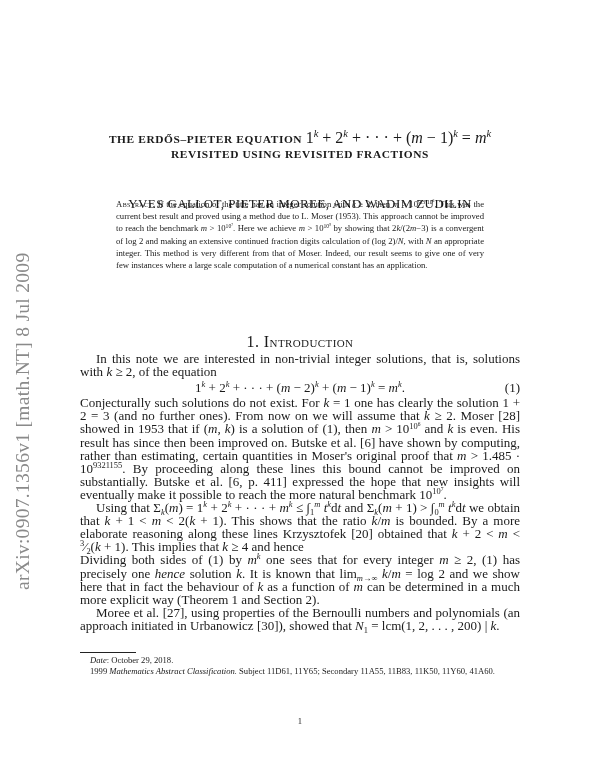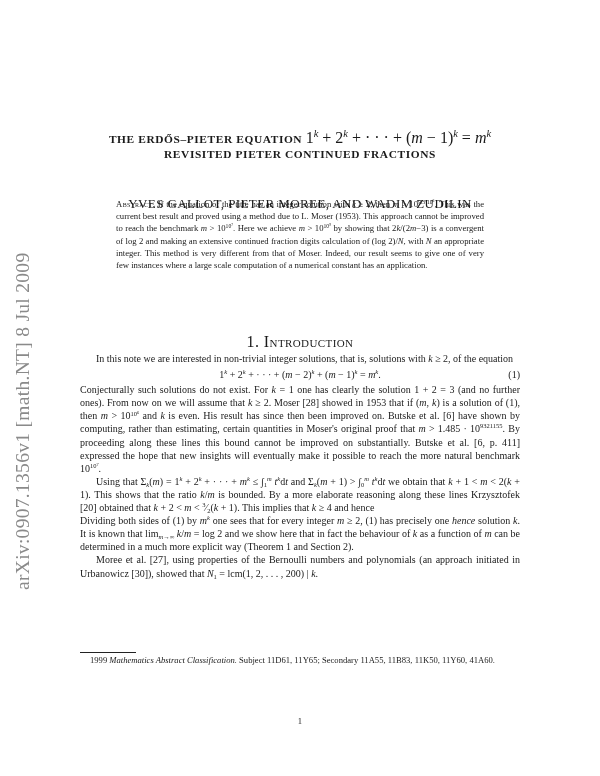--- a/index.html
+++ b/index.html
@@ -16,21 +16,21 @@
     .authors { position: absolute; left: 80px; width: 440px; top: 196px; text-align: center;
                font-family: "Liberation Serif", serif; font-size: 13px; letter-spacing: 0.4px; }
     .abstract { position: absolute; left: 116px; width: 368px; top: 198px;
                 font-family: "Liberation Serif", serif; font-size: 8.7px; line-height: 12.2px;
                 text-align: justify; }
     .abstract .label { font-variant: small-caps; letter-spacing: 0.4px; }
     .section-title { position: absolute; left: 80px; width: 440px; top: 333px; text-align: center;
                      font-family: "Liberation Serif", serif; font-size: 16px; font-variant: small-caps;
                      letter-spacing: 0.4px; }
     .body { position: absolute; left: 80px; width: 440px; top: 352px;
-            font-family: "Liberation Serif", serif; font-size: 10px; line-height: 13.1px;
+            font-family: "Liberation Serif", serif; font-size: 13px; line-height: 13.1px;
             text-align: justify; }
     .body p { margin: 0; text-indent: 0; }
     .body p.ind { text-indent: 16px; }
     .eq { position: relative; text-align: center; margin: 3px 0 2px 0; }
     .eq .num { position: absolute; right: 0; top: 0; }
     i, .m { font-style: italic; }
     sup { font-size: 65%; line-height: 0; vertical-align: 0.55em; }
     sub { font-size: 65%; line-height: 0; vertical-align: -0.3em; }
     .rule { position: absolute; left: 80px; top: 652px; width: 56px; height: 0;
             border-top: 1px solid #222; }
@@ -44,21 +44,21 @@
 <body>
 
 <div class="page">
 
   <div class="arxiv-stamp">arXiv:0907.1356v1  [math.NT]  8 Jul 2009</div>
 
   <div class="title">
     <div>
       <span>THE ERDŐS–PIETER EQUATION </span><span class="math">1<sup><i>k</i></sup> + 2<sup><i>k</i></sup> + · · · + (<i>m</i> − 1)<sup><i>k</i></sup> = <i>m</i><sup><i>k</i></sup></span>
     </div>
-    <div>REVISITED PIETER CONTINUED FRACTIONS</div>
+    <div>REVISITED USING REVISITED FRACTIONS</div>
   </div>
 
   <div class="authors">YVES GALLOT, PIETER MOREE, AND WADIM ZUDILIN</div>
 
   <div class="abstract">
     <span class="label">Abstract.</span>
     <span>If the equation of the title has an integer solution with <i>k</i> ≥ 2, then <i>m</i> &gt; 10<sup>9.3·10<sup>6</sup></sup>. This was the current best result and proved using a method due to L. Moser (1953). This approach cannot be improved to reach the benchmark <i>m</i> &gt; 10<sup>10<sup>7</sup></sup>. Here we achieve <i>m</i> &gt; 10<sup>10<sup>9</sup></sup> by showing that 2<i>k</i>/(2<i>m</i>−3) is a convergent of log 2 and making an extensive continued fraction digits calculation of (log 2)/<i>N</i>, with <i>N</i> an appropriate integer. This method is very different from that of Moser. Indeed, our result seems to give one of very few instances where a large scale computation of a numerical constant has an application.</span>
   </div>
 
   <div class="section-title">
@@ -74,17 +74,18 @@
     </div>
     <p>Conjecturally such solutions do not exist. For <i>k</i> = 1 one has clearly the solution 1 + 2 = 3 (and no further ones). From now on we will assume that <i>k</i> ≥ 2. Moser [28] showed in 1953 that if (<i>m</i>, <i>k</i>) is a solution of (1), then <i>m</i> &gt; 10<sup>10<sup>6</sup></sup> and <i>k</i> is even. His result has since then been improved on. Butske et al. [6] have shown by computing, rather than estimating, certain quantities in Moser's original proof that <i>m</i> &gt; 1.485 · 10<sup>9321155</sup>. By proceeding along these lines this bound cannot be improved on substantially. Butske et al. [6, p. 411] expressed the hope that new insights will eventually make it possible to reach the more natural benchmark 10<sup>10<sup>7</sup></sup>.</p>
     <p class="ind">Using that Σ<sub><i>k</i></sub>(<i>m</i>) = 1<sup><i>k</i></sup> + 2<sup><i>k</i></sup> + · · · + <i>m</i><sup><i>k</i></sup> ≤ ∫<sub>1</sub><sup><i>m</i></sup> <i>t</i><sup><i>k</i></sup>d<i>t</i> and Σ<sub><i>k</i></sub>(<i>m</i> + 1) &gt; ∫<sub>0</sub><sup><i>m</i></sup> <i>t</i><sup><i>k</i></sup>d<i>t</i> we obtain that <i>k</i> + 1 &lt; <i>m</i> &lt; 2(<i>k</i> + 1). This shows that the ratio <i>k</i>/<i>m</i> is bounded. By a more elaborate reasoning along these lines Krzysztofek [20] obtained that <i>k</i> + 2 &lt; <i>m</i> &lt; <sup>3</sup>⁄<sub>2</sub>(<i>k</i> + 1). This implies that <i>k</i> ≥ 4 and hence</p>
     <p>Dividing both sides of (1) by <i>m</i><sup><i>k</i></sup> one sees that for every integer <i>m</i> ≥ 2, (1) has precisely one <i>hence</i> solution <i>k</i>. It is known that lim<sub><i>m</i>→∞</sub> <i>k</i>/<i>m</i> = log 2 and we show here that in fact the behaviour of <i>k</i> as a function of <i>m</i> can be determined in a much more explicit way (Theorem 1 and Section 2).</p>
     <p class="ind">Moree et al. [27], using properties of the Bernoulli numbers and polynomials (an approach initiated in Urbanowicz [30]), showed that <i>N</i><sub>1</sub> = lcm(1, 2, . . . , 200) | <i>k</i>.</p>
   </div>
 
   <div class="rule"></div>
 
   <div class="footnotes">
+    <p><i>Date</i><span>: October 29, 2018.</span></p>
     <p><span>1999 </span><i>Mathematics Abstract Classification.</i><span> Subject 11D61, 11Y65; Secondary 11A55, 11B83, 11K50, 11Y60, 41A60.</span></p>
   </div>
 
   <div class="page-number">1</div>
 </div>
 
 </body></html>

